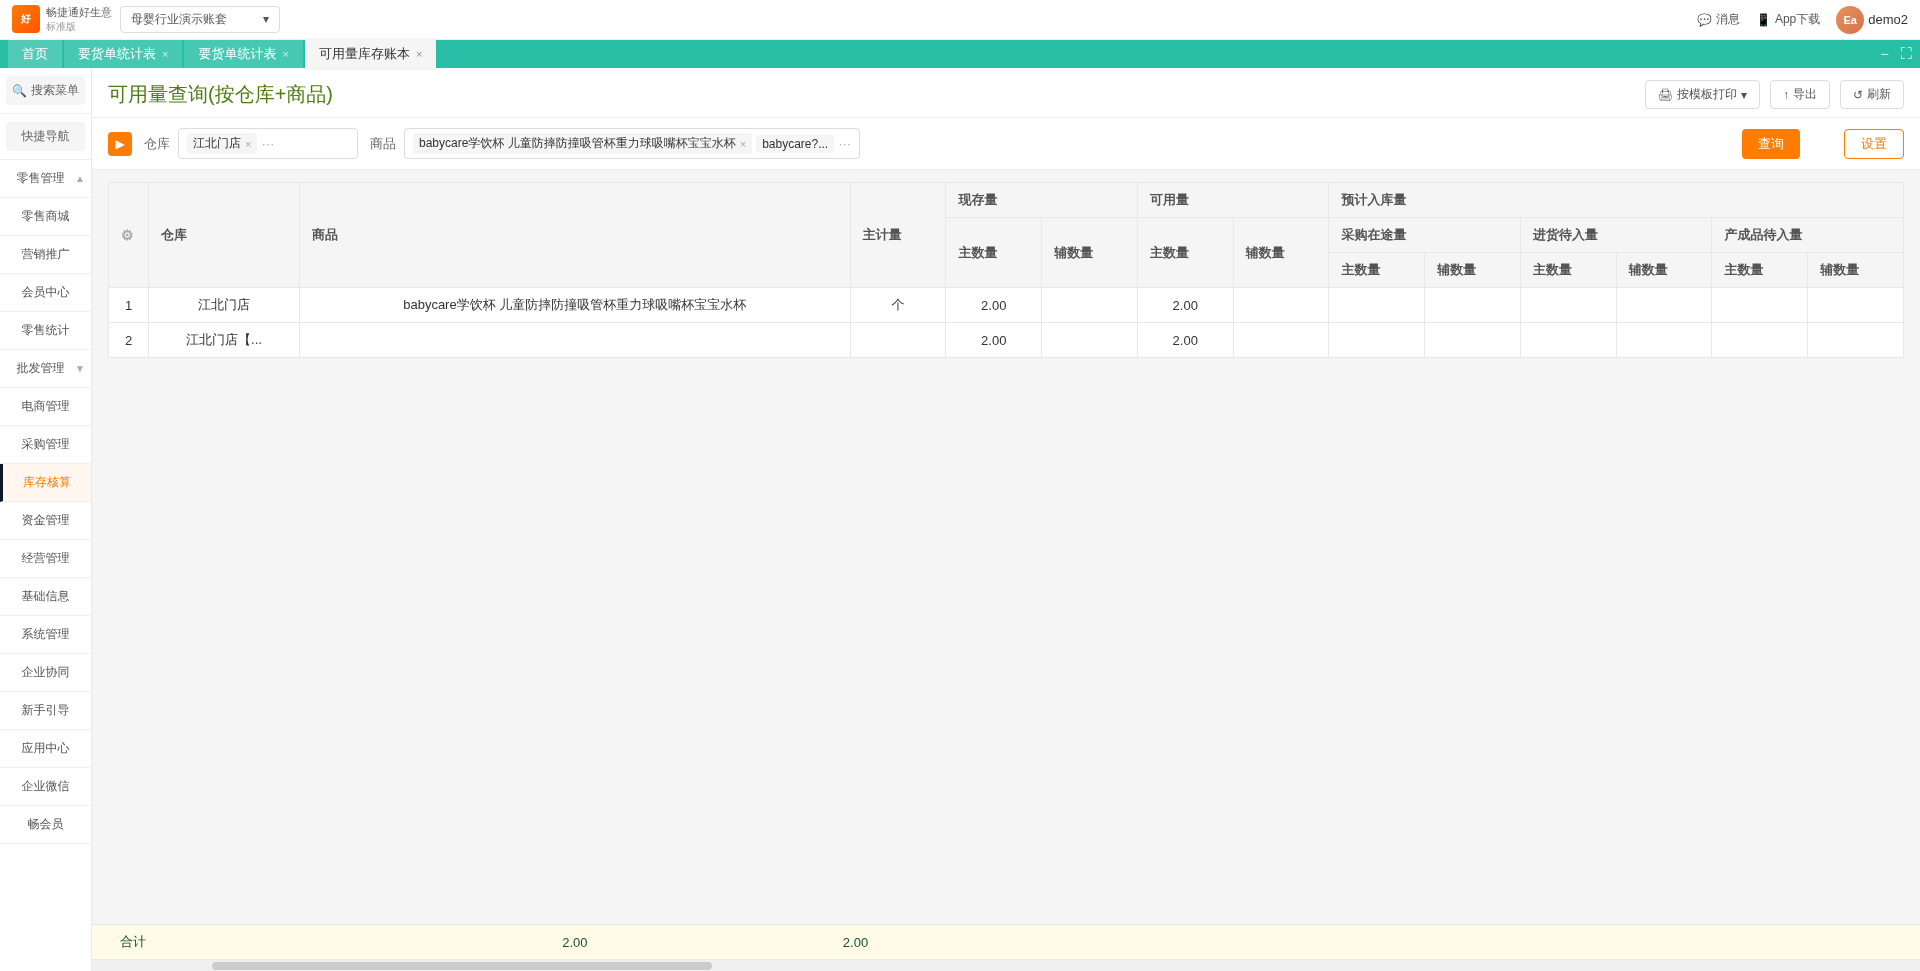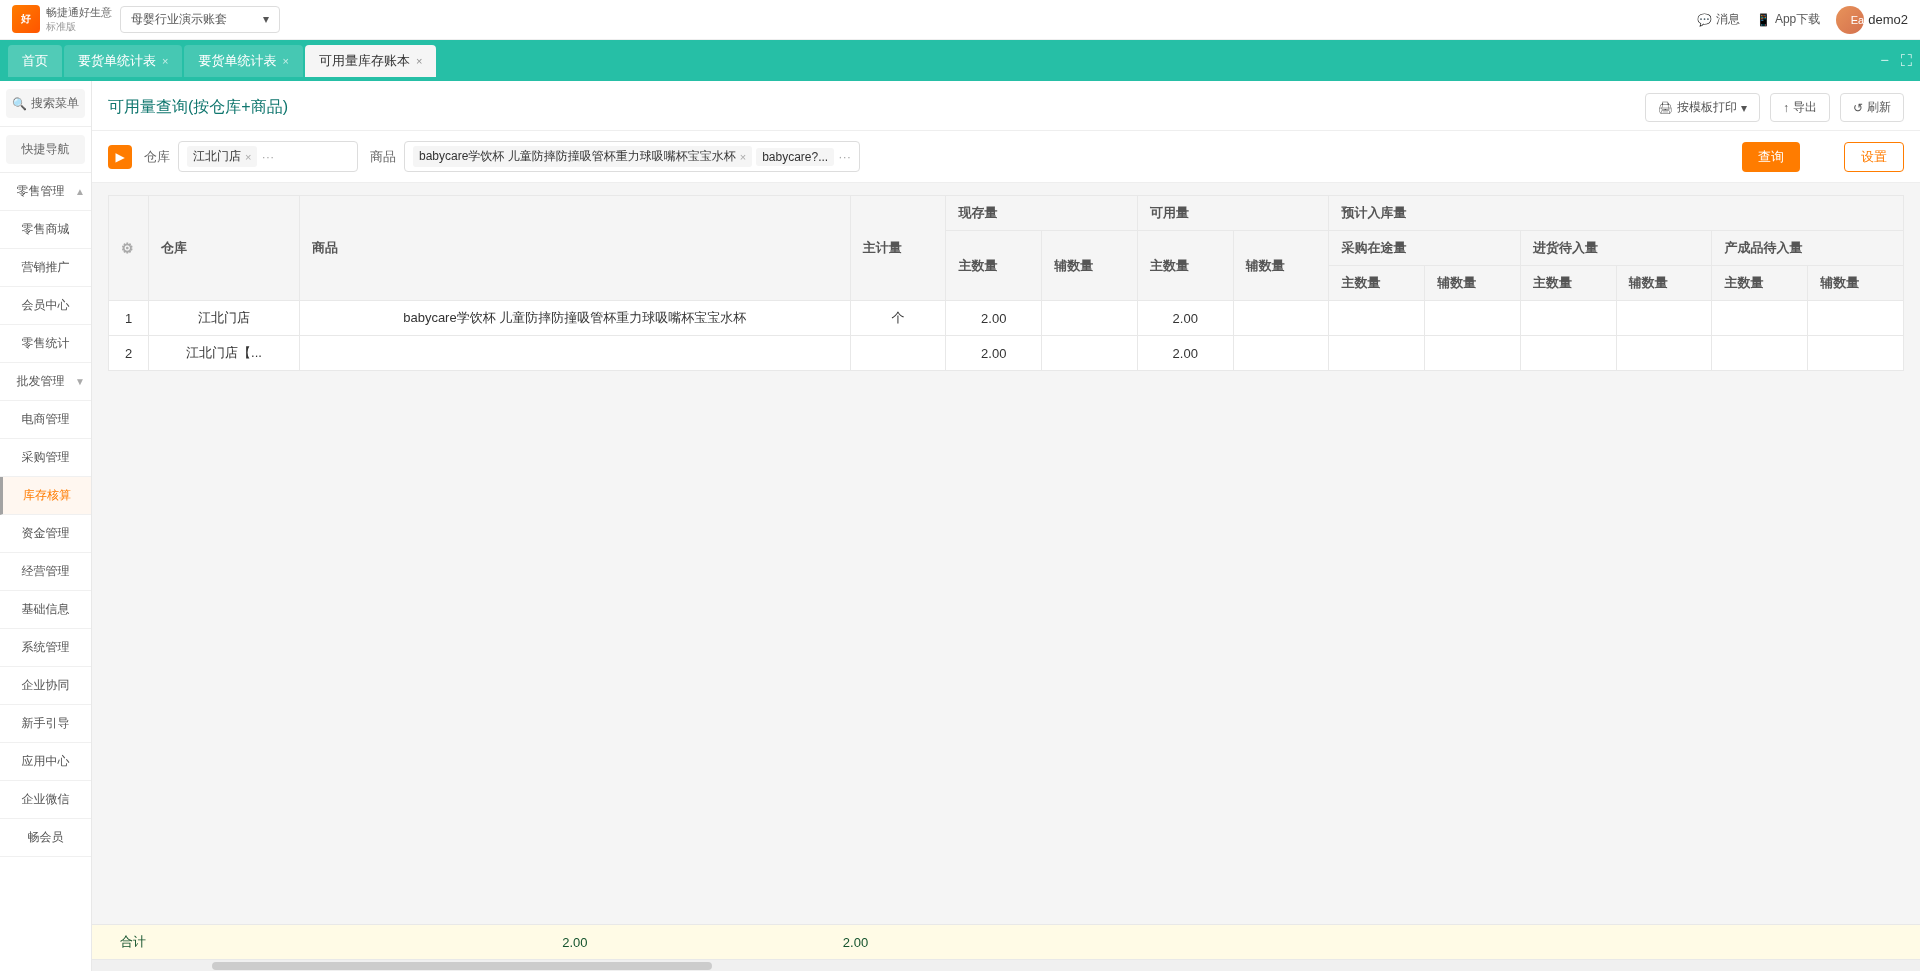--- a/index.html
+++ b/index.html
@@ -67,30 +67,30 @@
       font-size: 12px;
       color: #555;
     }
     .avatar {
       width: 28px;
       height: 28px;
       border-radius: 50%;
       background: linear-gradient(135deg, #e8935a, #d4714e);
       display: flex;
       align-items: center;
-      justify-content: flex-end;
+      justify-content: center;
       color: white;
       font-size: 11px;
-      font-weight: normal;
+      font-weight: bold;
     }
     .username { font-size: 13px; color: #333; }
 
     
     .nav-tabs {
-      height: 41px;
+      height: 28px;
       background: #26bfa6;
       display: flex;
       align-items: center;
       padding: 0 8px;
       flex-shrink: 0;
       gap: 2px;
     }
     .nav-tab {
       height: 32px;
       padding: 0 14px;
@@ -192,21 +192,21 @@
       border-bottom: 1px solid #f0f0f0;
       font-size: 12px;
       color: #555;
       display: flex;
       align-items: center;
       justify-content: space-between;
     }
     .sidebar-item.active {
       background: #fff7f0;
       color: #ff7c00;
-      border-left: 3px solid #a3a3a3;
+      border-left: 3px solid #0f172a;
     }
     .sidebar-item .item-text { flex: 1; text-align: center; }
     .sidebar-item .arrow { font-size: 10px; color: #aaa; }
 
     
     .content-area {
       flex: 1;
       overflow: hidden;
       display: flex;
       flex-direction: column;
@@ -217,23 +217,23 @@
     .page-header {
       background: #fff;
       padding: 12px 16px 8px;
       display: flex;
       align-items: center;
       justify-content: space-between;
       border-bottom: 1px solid #eee;
       flex-shrink: 0;
     }
     .page-title {
-      font-size: 16px;
+      font-size: 20px;
       font-weight: 500;
-      color: #0f766e;
+      color: #4d7c0f;
     }
     .page-actions {
       display: flex;
       align-items: center;
       gap: 10px;
     }
     .action-btn {
       display: flex;
       align-items: center;
       gap: 4px;

